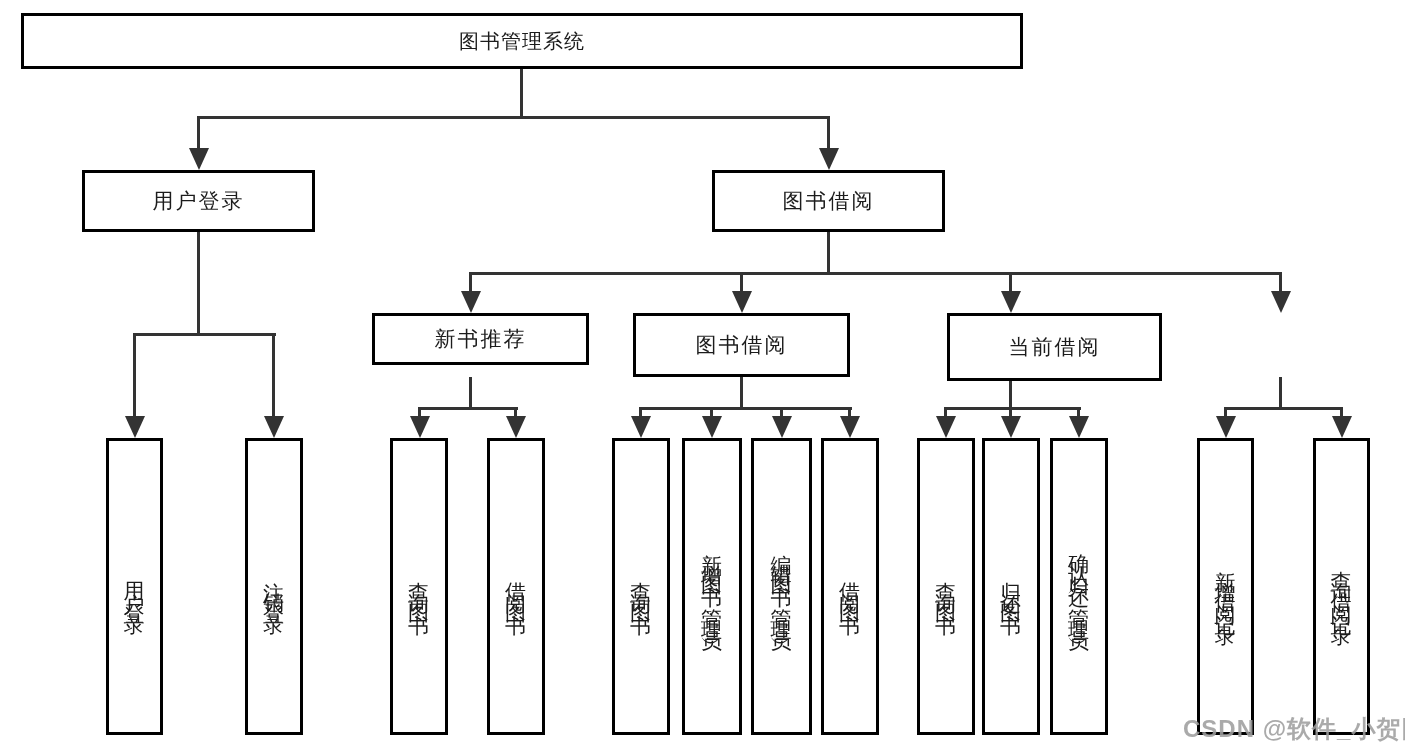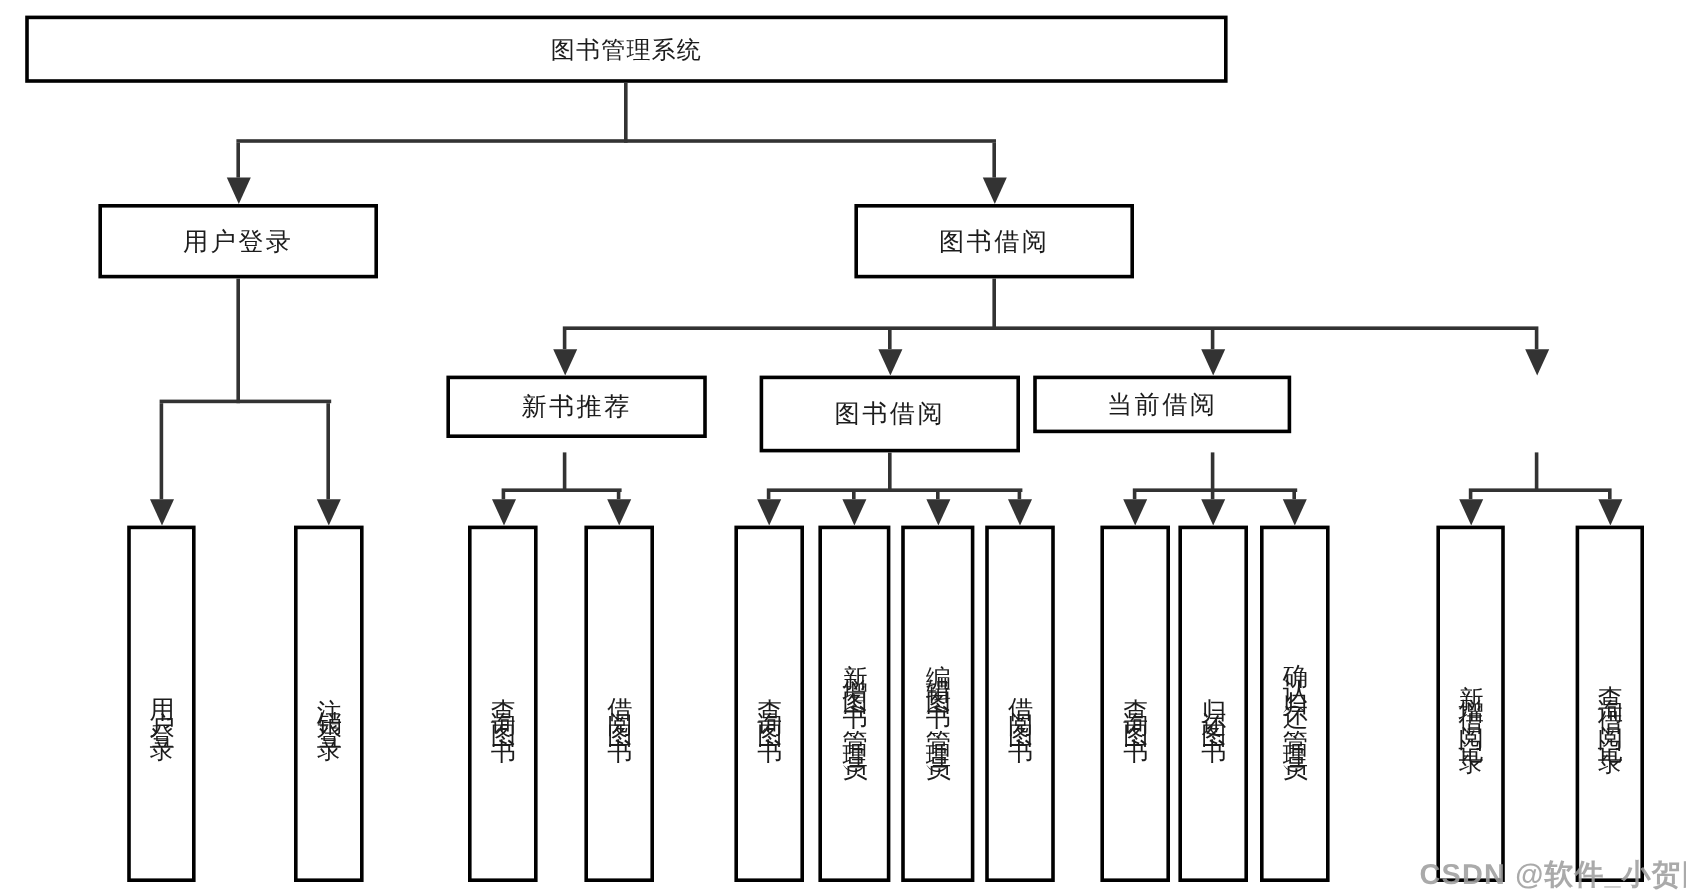--- a/index.html
+++ b/index.html
@@ -52,21 +52,21 @@
   </div>
 
   <div class="node h" style="left:372px;top:313px;width:217px;height:52px">
     <span>新书推荐</span>
   </div>
 
   <div class="node h" style="left:633px;top:313px;width:217px;height:64px">
     <span>图书借阅</span>
   </div>
 
-  <div class="node h" style="left:861px;top:313px;width:215px;height:48px">
+  <div class="node h" style="left:947px;top:313px;width:215px;height:68px">
     <span>当前借阅</span>
   </div>
 
 
   <div class="node v" style="left:106px;top:438px;width:57px;height:297px">
     <span>用户登录</span>
   </div>
 
   <div class="node v" style="left:245px;top:438px;width:58px;height:297px">
     <span>注销登录</span>

